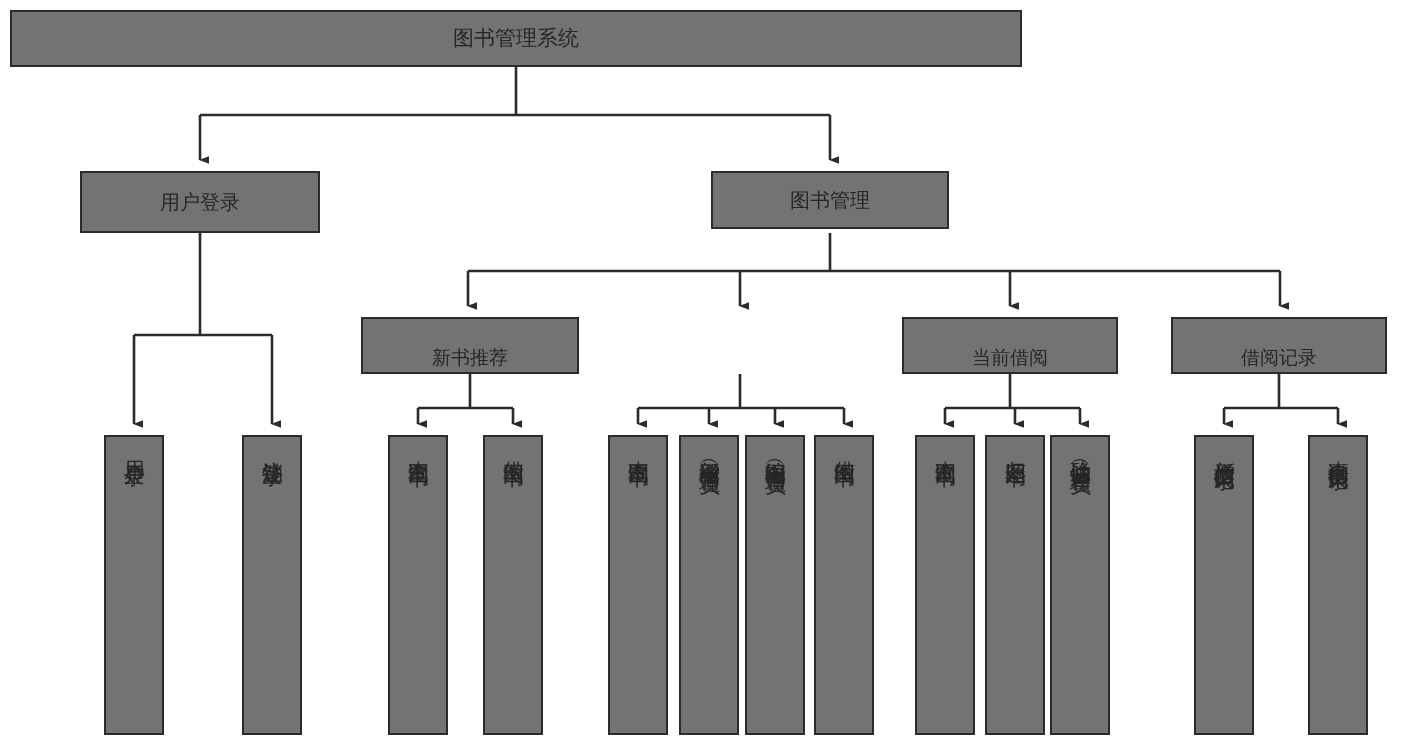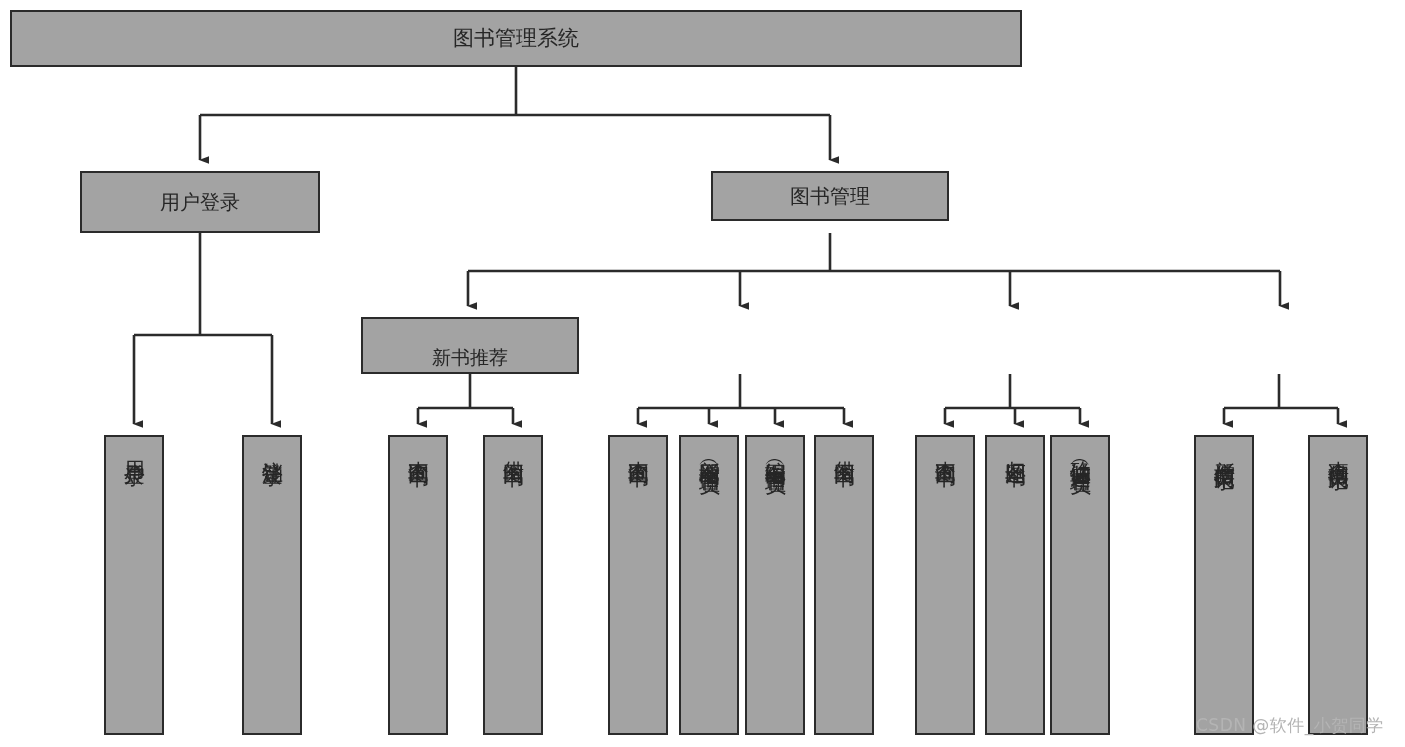--- a/index.html
+++ b/index.html
@@ -22,21 +22,21 @@
     position: absolute;
     left: 0;
     top: 0;
     width: 1405px;
     height: 747px;
     pointer-events: none;
   }
   .node {
     position: absolute;
     box-sizing: border-box;
-    background: #a3a3a3;
+    background: #737373;
     border: 2px solid #2b2b2b;
     display: flex;
     align-items: center;
     justify-content: center;
     color: #262626;
     z-index: 3;
   }
   .node-label {
     display: block;
     text-align: center;
@@ -131,26 +131,32 @@
     </g>
   </svg>
 
   <div class="node node-root" style="left: 10px; top: 10px; width: 1012px; height: 57px;">
     <span class="node-label">图书管理系统</span>
   </div>
 
   <div class="node node-l2" style="left: 80px; top: 171px; width: 240px; height: 62px;">
     <span class="node-label">用户登录</span>
   </div>
-  <div class="node node-l2" style="left: 711px; top: 171px; width: 238px; height: 50px;">
+  <div class="node node-l2" style="left: 711px; top: 171px; width: 238px; height: 58px;">
     <span class="node-label">图书管理</span>
   </div>
 
   <div class="node node-l3" style="left: 361px; top: 317px; width: 218px; height: 57px;">
     <span class="node-label">新书推荐</span>
+  </div>
+  <div class="node node-l3" style="left: 902px; top: 317px; width: 216px; height: 57px;">
+    <span class="node-label">当前借阅</span>
+  </div>
+  <div class="node node-l3" style="left: 1171px; top: 317px; width: 216px; height: 57px;">
+    <span class="node-label">借阅记录</span>
   </div>
 
   <div id="leaf-container">
       <div class="node node-leaf" style="left: 104px; top: 435px; width: 60px; height: 300px;">
         <span class="node-label">用户登录</span>
       </div>
       <div class="node node-leaf" style="left: 242px; top: 435px; width: 60px; height: 300px;">
         <span class="node-label">注销登录</span>
       </div>
       <div class="node node-leaf" style="left: 388px; top: 435px; width: 60px; height: 300px;">
@@ -181,15 +187,14 @@
         <span class="node-label">确认归还（管理员）</span>
       </div>
       <div class="node node-leaf" style="left: 1194px; top: 435px; width: 60px; height: 300px;">
         <span class="node-label">新增借阅记录</span>
       </div>
       <div class="node node-leaf" style="left: 1308px; top: 435px; width: 60px; height: 300px;">
         <span class="node-label">查询借阅记录</span>
       </div>
     </div>
 
-  <div class="watermark">CSDN @软件_小贺同学</div>
 
 </div>
 
 </body></html>

